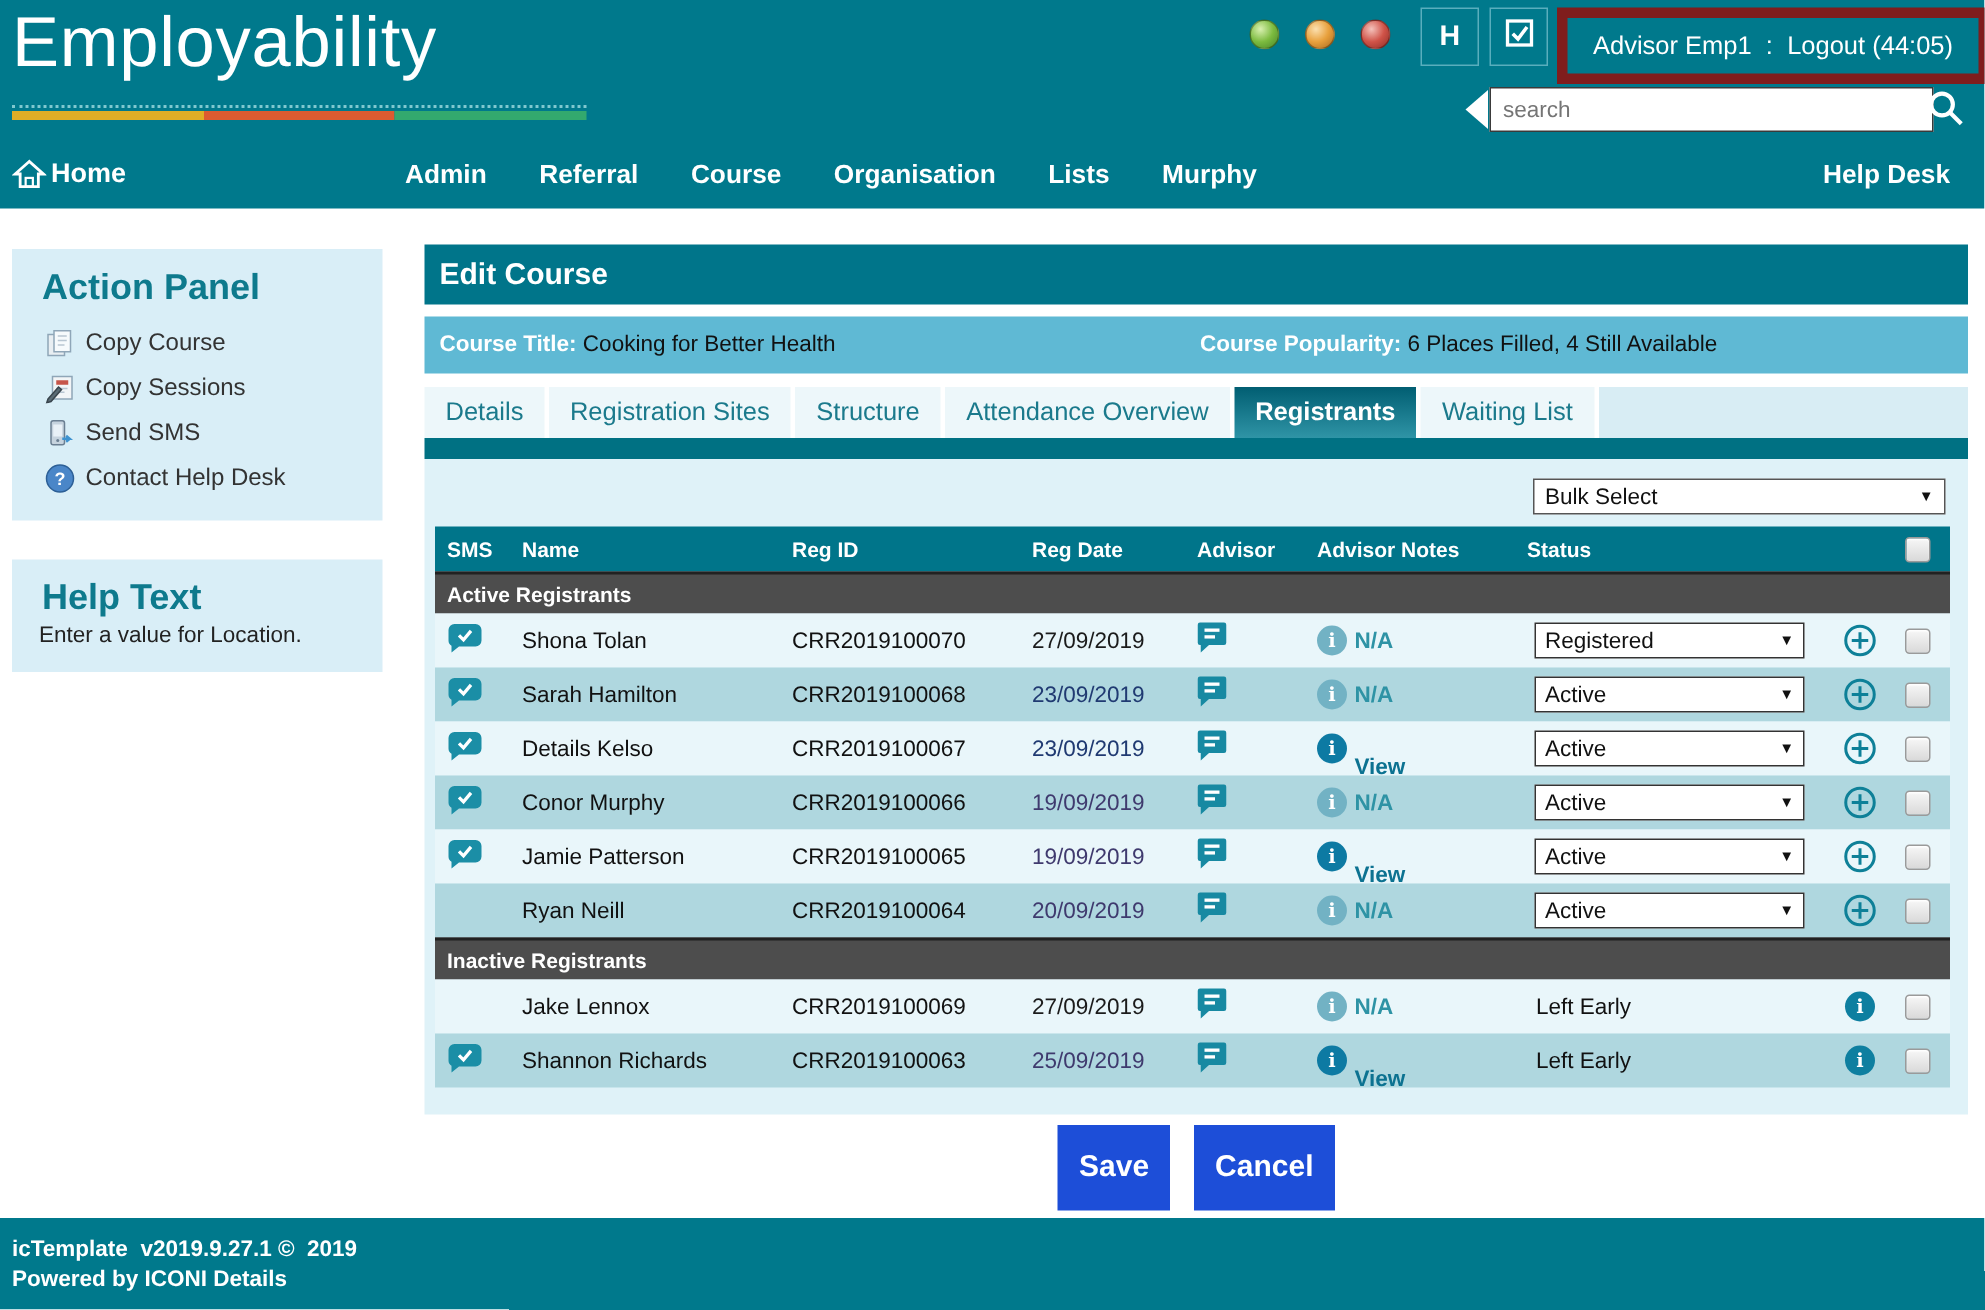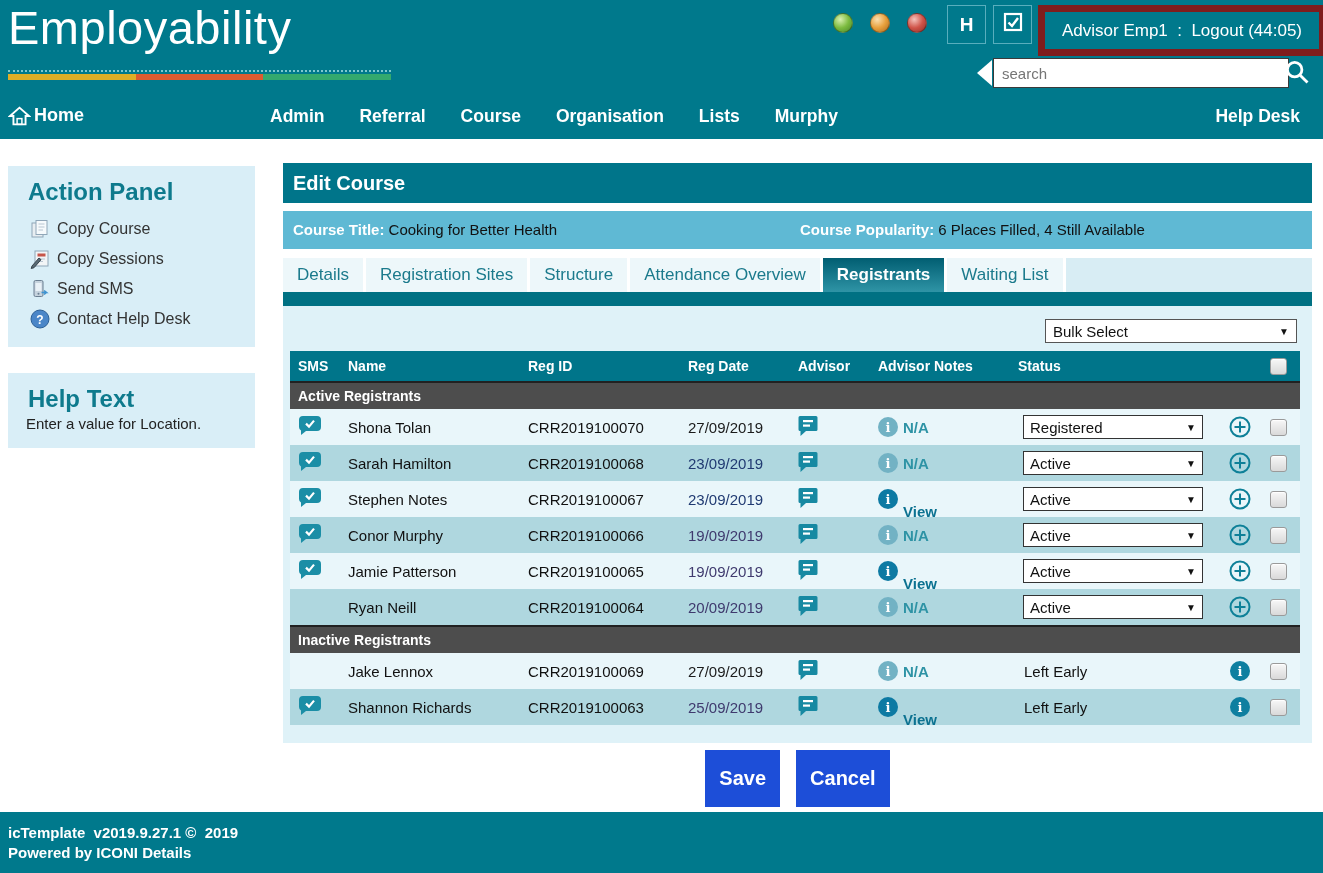--- a/index.html
+++ b/index.html
@@ -54,21 +54,21 @@
   .info-left{position:absolute;left:10px;top:0;line-height:38px;}
   .info-right{position:absolute;left:517px;top:0;line-height:38px;}
   .tabs-row{margin-top:9px;display:flex;background:#fff;height:34px;}
   .tab{background:#EDF7FA;color:#1B7A8C;font-size:17px;line-height:34px;padding:0 14px;
        margin-right:3px;cursor:pointer;white-space:nowrap;}
   .tab.active{background:linear-gradient(#015E72,#2F94A6);color:#fff;font-weight:bold;}
   .tab-filler{flex:1;background:#D8EDF4;margin-right:0;}
   .tealbar{height:14px;background:#007183;}
   .content{background:#DFF2F8;padding-bottom:18px;}
   .bulk-row{display:flex;justify-content:flex-end;padding:13px 15px 8px 0;}
-  .fselect{width:252px;height:24px;background:#fff;border:1px solid #555;display:flex;align-items:center;
+  .fselect{width:275px;height:24px;background:#fff;border:1px solid #555;display:flex;align-items:center;
            justify-content:space-between;font-size:15px;padding:0 7px;box-sizing:border-box;cursor:pointer;color:#111;}
   .fselect .car{font-size:10px;color:#111;}
 
   
   .tbl{margin:0 12px 0 7px;}
   .thead{display:flex;height:30px;background:#00758A;color:#fff;font-weight:bold;font-size:14px;align-items:center;}
   .grp{height:26px;background:#4D4D4D;border-top:2px solid #212121;color:#fff;font-weight:bold;
        font-size:14px;line-height:26px;padding-left:8px;}
   .row{display:flex;height:36px;align-items:center;font-size:15px;color:#111;}
   .rows .row:nth-child(odd){background:#E9F6FA;}
@@ -355,21 +355,21 @@
   </div>
             <div class="row">
     <div class="cell col-sms">
       <span class="sms-ic">
         <svg width="24" height="21" viewBox="0 0 24 21">
                     <path d="M5 1 h14 a4 4 0 0 1 4 4 v7 a4 4 0 0 1 -4 4 h-11 l-5 4 v-4.5 a4 4 0 0 1 -2 -3.5 v-7 a4 4 0 0 1 4 -4 Z" fill="#1B8EA6"></path>
                     <path d="M8 8.6 l3 3 5-6" stroke="#fff" stroke-width="2.2" fill="none"></path>
                   </svg>
       </span>
     </div>
-    <div class="cell col-name c-name">Stephen Notes</div>
+    <div class="cell col-name c-name">Details Kelso</div>
     <div class="cell col-regid c-regid">CRR2019100067</div>
     <div class="cell col-date c-date" style="color: rgb(32, 58, 114);">23/09/2019</div>
     <div class="cell col-advisor">
       <span>
         <svg width="20" height="22" viewBox="0 0 20 22">
                     <path d="M2 1 h16 a1.5 1.5 0 0 1 1.5 1.5 v12 a1.5 1.5 0 0 1 -1.5 1.5 h-10 l-5.5 5 v-5 h-0.5 a1.5 1.5 0 0 1 -1.5 -1.5 v-12 A1.5 1.5 0 0 1 2 1 Z" fill="#1789A2"></path>
                     <rect x="5" y="5" width="10" height="2.2" fill="#fff"></rect>
                     <rect x="5" y="9.5" width="7" height="2.2" fill="#fff"></rect>
                   </svg>
       </span>

